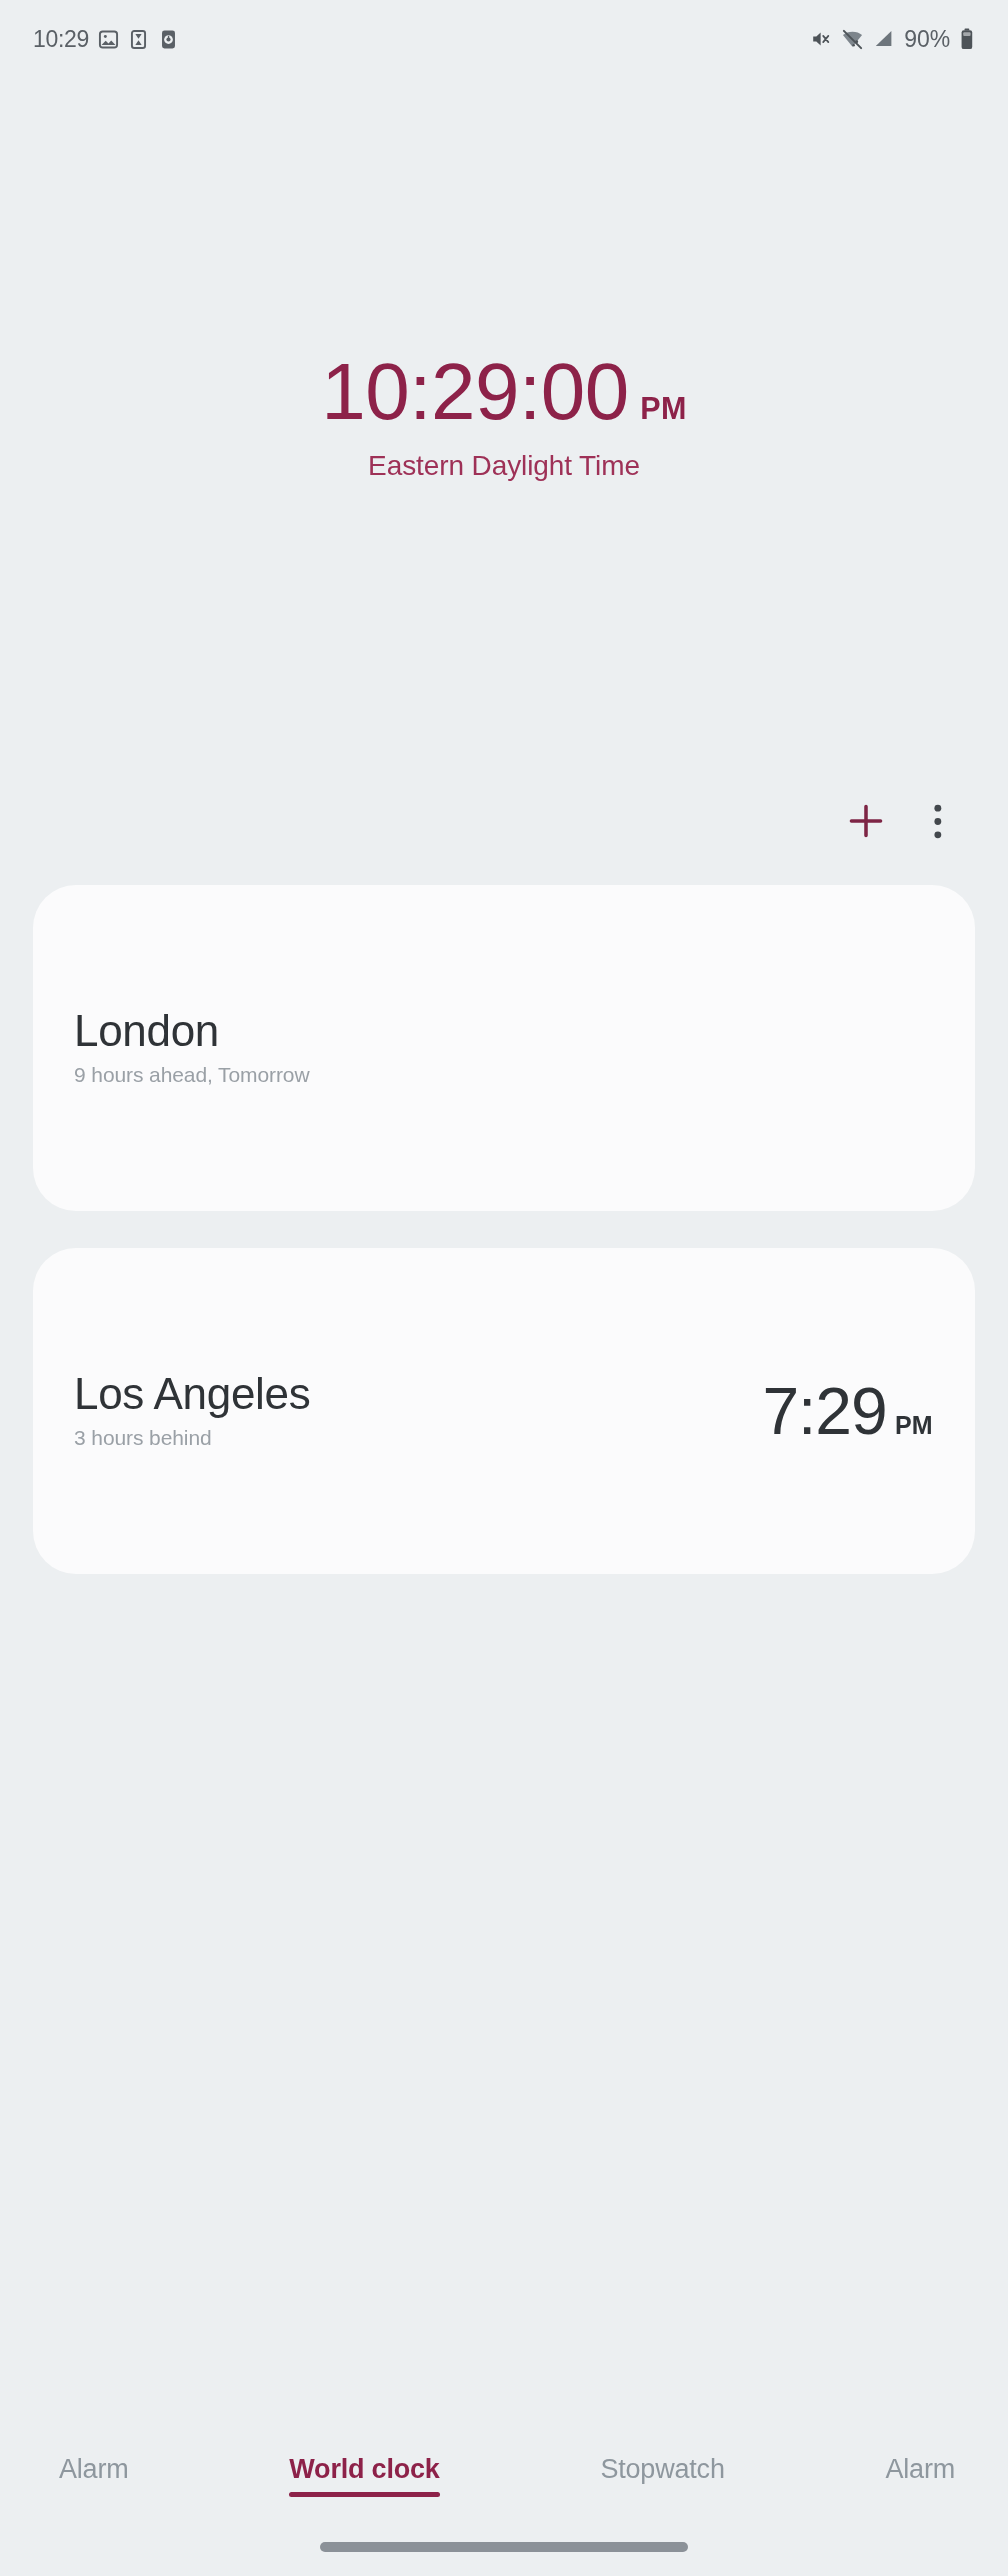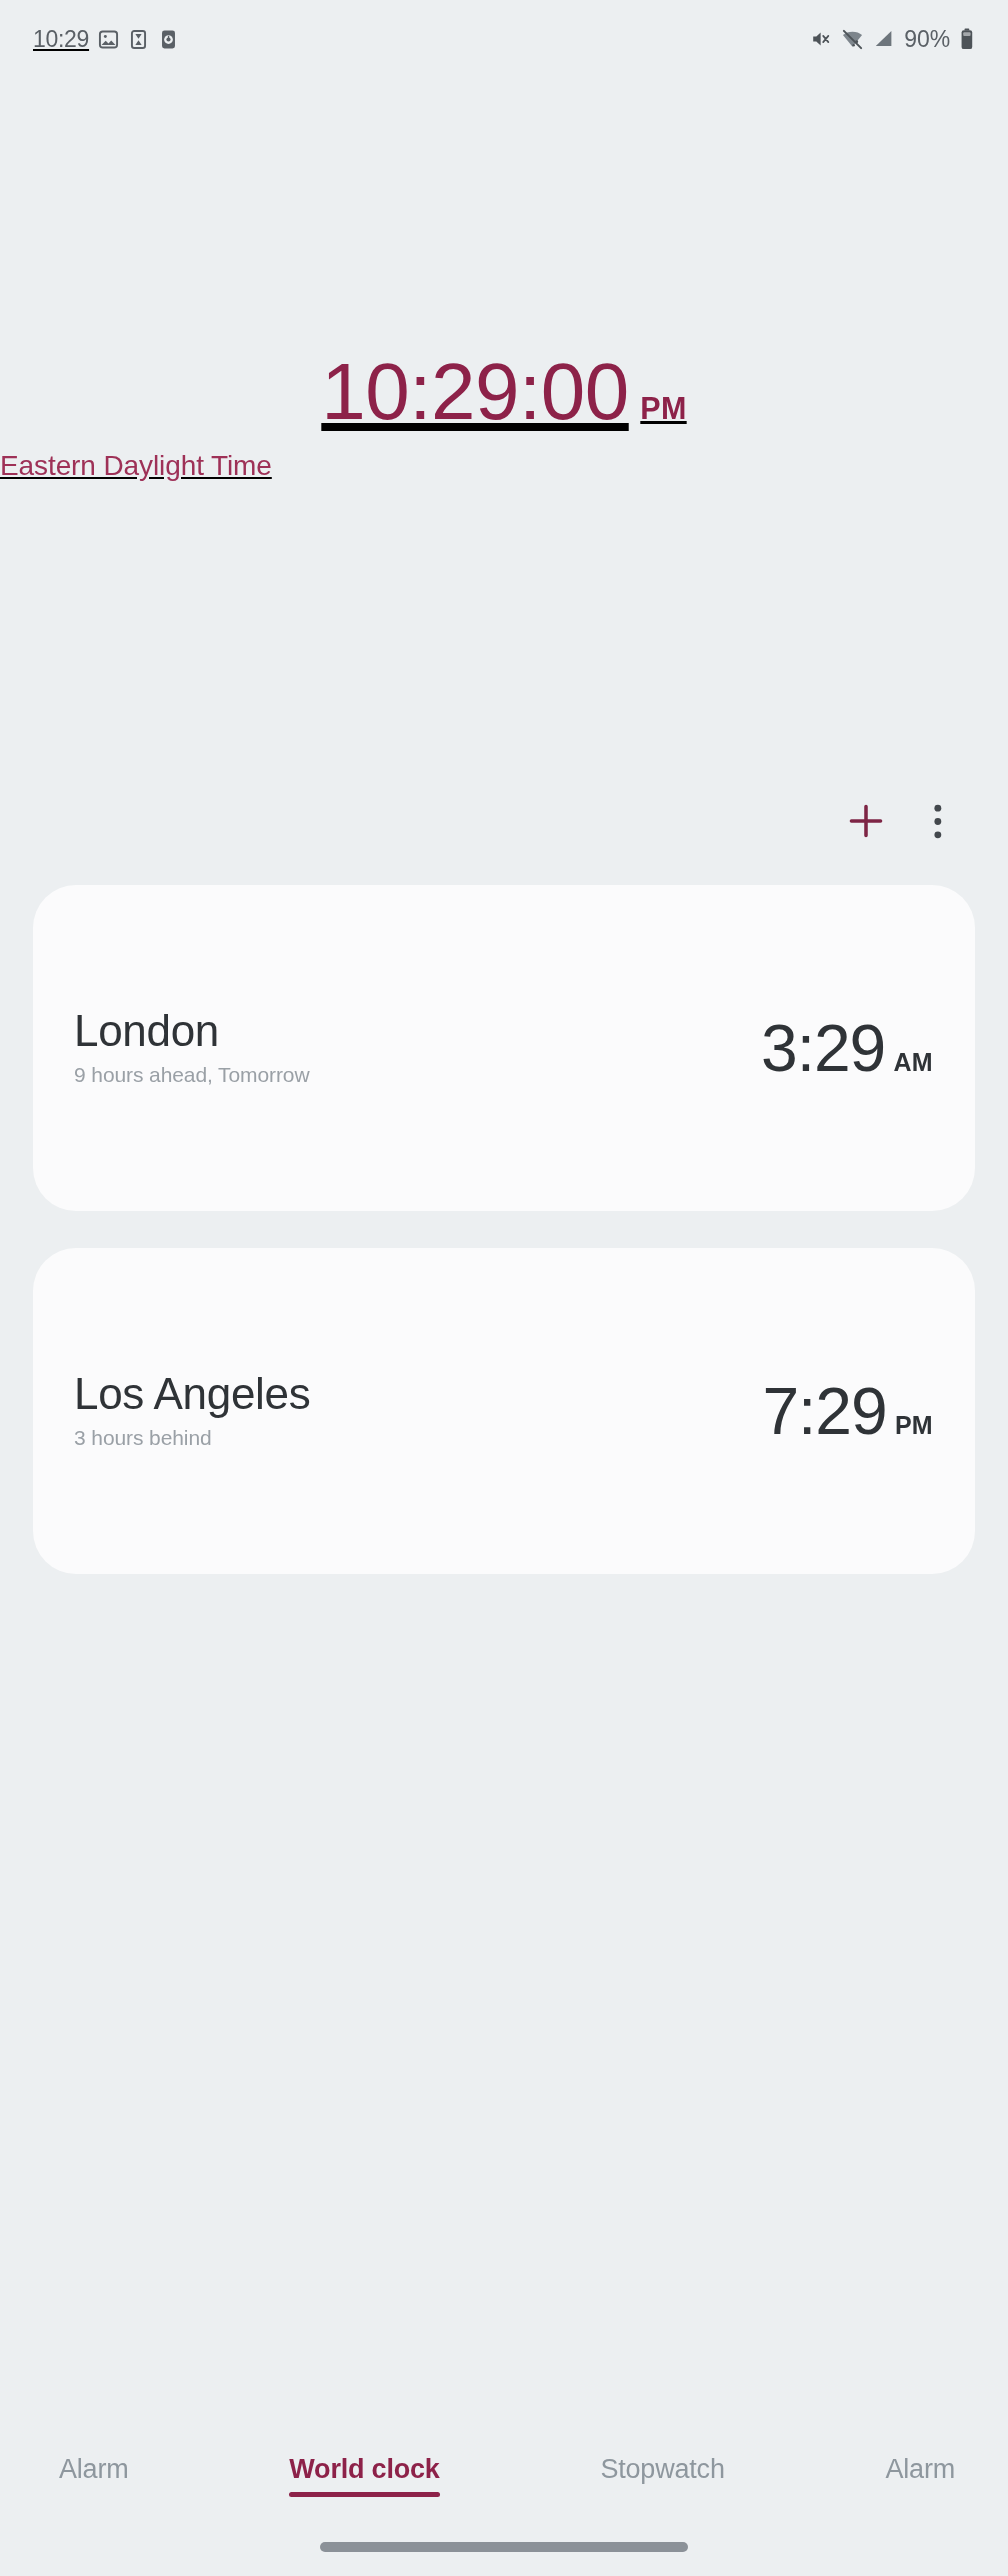--- a/index.html
+++ b/index.html
@@ -28,21 +28,20 @@
     display: flex;
     align-items: center;
     justify-content: space-between;
     padding: 0 33px 0 33px;
     box-sizing: border-box;
   }
   .status-left {
     display: flex;
     align-items: center;
     gap: 9px;
-    text-decoration: underline;
   }
   .status-clock {
     font-size: 23px;
     color: #5a6066;
     letter-spacing: -0.3px;
     line-height: 1;
   }
   .status-right {
     display: flex;
     align-items: flex-start;
@@ -56,23 +55,22 @@
   }
   .sb-icon {
     display: inline-flex;
     align-items: center;
     justify-content: center;
   }
 
   
   .clock-hero {
     margin-top: 273px;
-    text-align: left;
+    text-align: center;
     flex: 0 0 auto;
-    text-decoration: underline;
   }
   .hero-time-row {
     display: flex;
     align-items: baseline;
     justify-content: center;
     gap: 11.6px;
   }
   .hero-time {
     font-size: 80px;
     color: #8d2249;
@@ -319,24 +317,20 @@
       </span>
     </button>
   </div>
 
   <div class="city-list">
 
     <div class="city-card">
       <div class="city-info">
         <div class="city-name">London</div>
         <div class="city-offset">9 hours ahead, Tomorrow</div>
-      </div>
-      <div class="city-time-row">
-        <span class="city-time">3:29</span>
-        <span class="city-ampm">AM</span>
       </div>
     </div>
 
     <div class="city-card">
       <div class="city-info">
         <div class="city-name">Los Angeles</div>
         <div class="city-offset">3 hours behind</div>
       </div>
       <div class="city-time-row">
         <span class="city-time">7:29</span>

